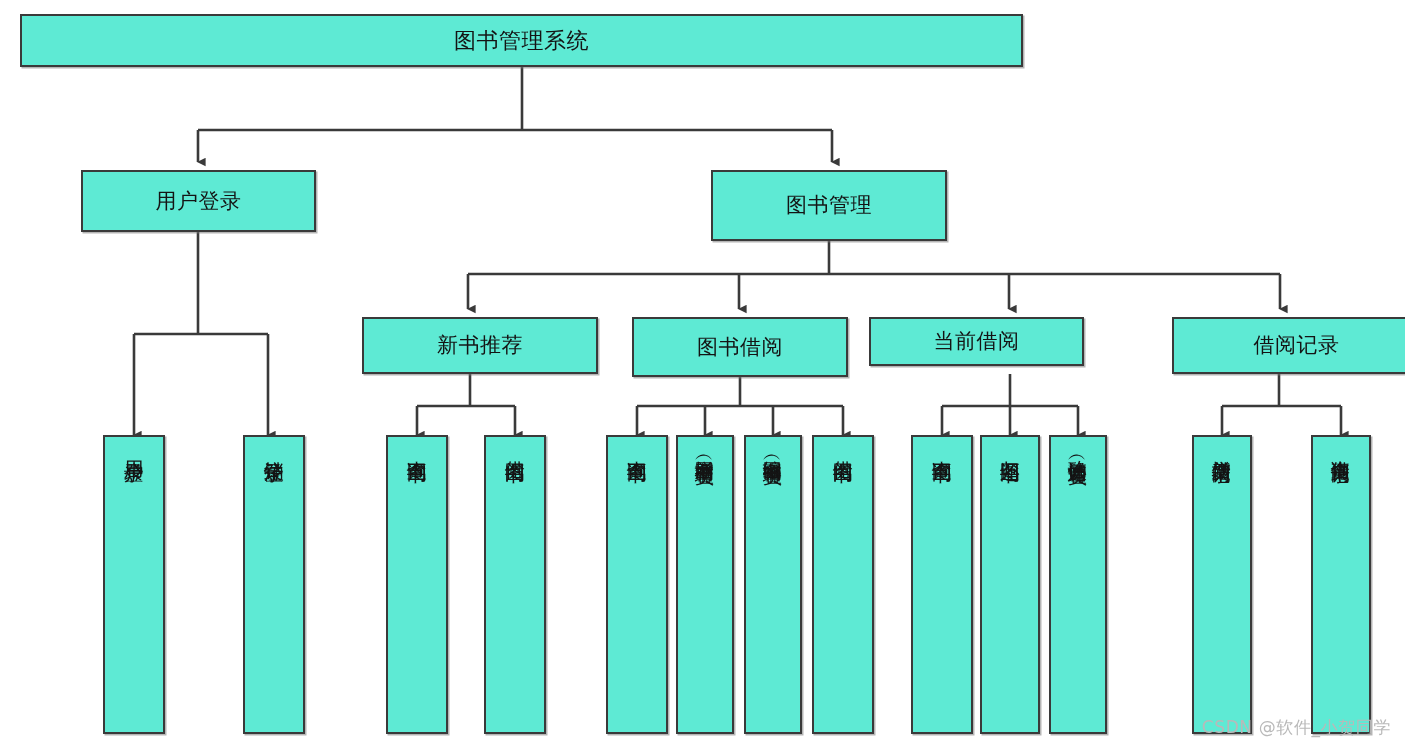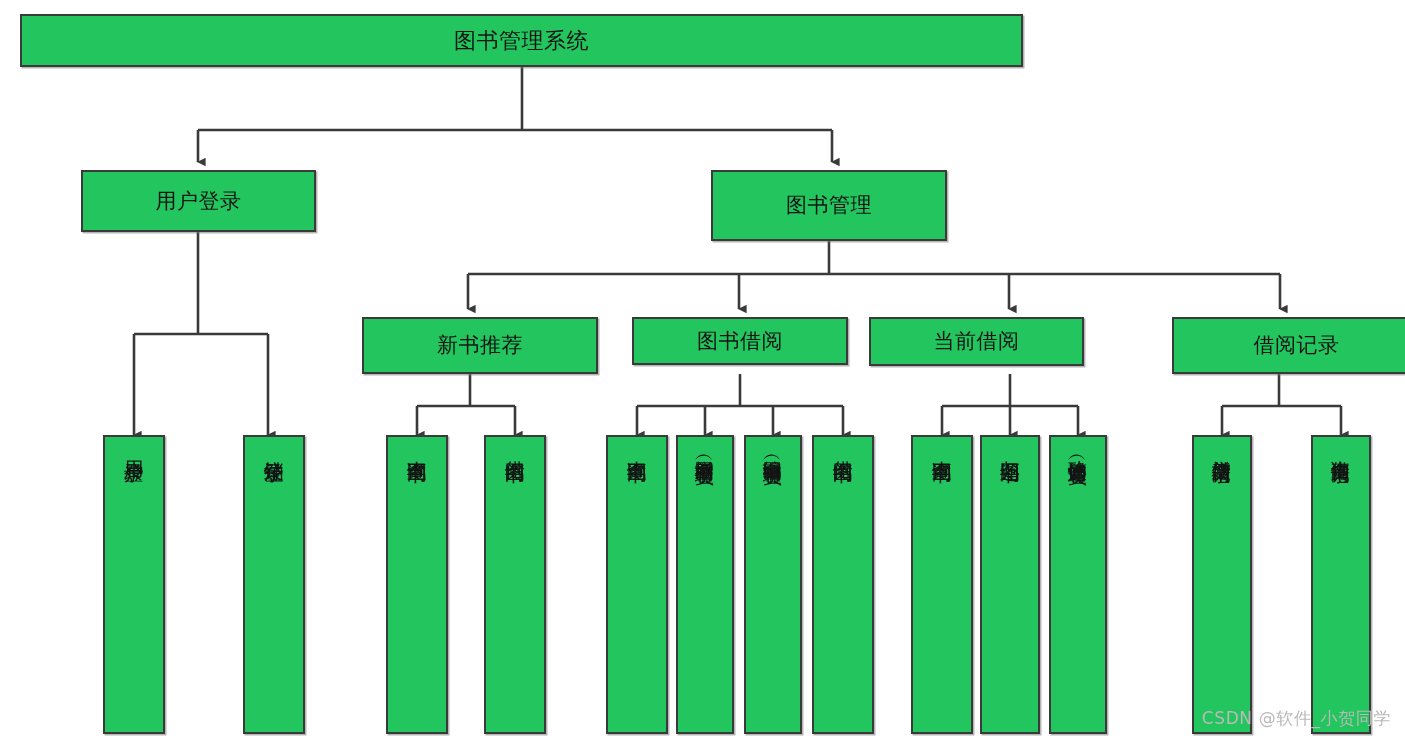--- a/index.html
+++ b/index.html
@@ -22,21 +22,21 @@
     position: absolute;
     left: 0;
     top: 0;
     width: 1405px;
     height: 747px;
     pointer-events: none;
   }
   .node {
     position: absolute;
     box-sizing: border-box;
-    background: #22c55e;
+    background: #5eead4;
     border: 2px solid #3a3a3a;
     box-shadow: 1.5px 1.5px 0 0 rgba(120,120,120,0.55);
     display: flex;
     align-items: center;
     justify-content: center;
     text-align: center;
   }
   .node-label {
     font-size: 21px;
     line-height: 1.25;
@@ -60,21 +60,21 @@
     max-height: 282px;
     color: #141414;
   }
   .node.leaf.tall .node-label {
     font-size: 19px;
     line-height: 1.18;
   }
   #watermark {
     position: absolute;
     right: 14px;
-    bottom: 17px;
+    bottom: 8px;
     font-size: 17px;
     color: #b9b9b9;
     letter-spacing: 0.6px;
     white-space: nowrap;
     user-select: none;
   }
 </style>
 </head>
 <body>
 
@@ -137,21 +137,21 @@
   <div class="node" style="left:81px; top:170px; width:235px; height:62px;">
     <span class="node-label">用户登录</span>
   </div>
   <div class="node" style="left:711px; top:170px; width:236px; height:71px;">
     <span class="node-label">图书管理</span>
   </div>
 
   <div class="node" style="left:362px; top:317px; width:236px; height:57px;">
     <span class="node-label">新书推荐</span>
   </div>
-  <div class="node" style="left:632px; top:317px; width:216px; height:48px;justify-content:center;">
+  <div class="node" style="left:632px; top:317px; width:216px; height:60px;justify-content:center;">
     <span class="node-label">图书借阅</span>
   </div>
   <div class="node" style="left:869px; top:317px; width:215px; height:49px;">
     <span class="node-label">当前借阅</span>
   </div>
   <div class="node" style="left:1172px; top:317px; width:249px; height:57px;">
     <span class="node-label">借阅记录</span>
   </div>
 
   <div class="node leaf" style="left:103px; top:435px; width:62px; height:299px;">

